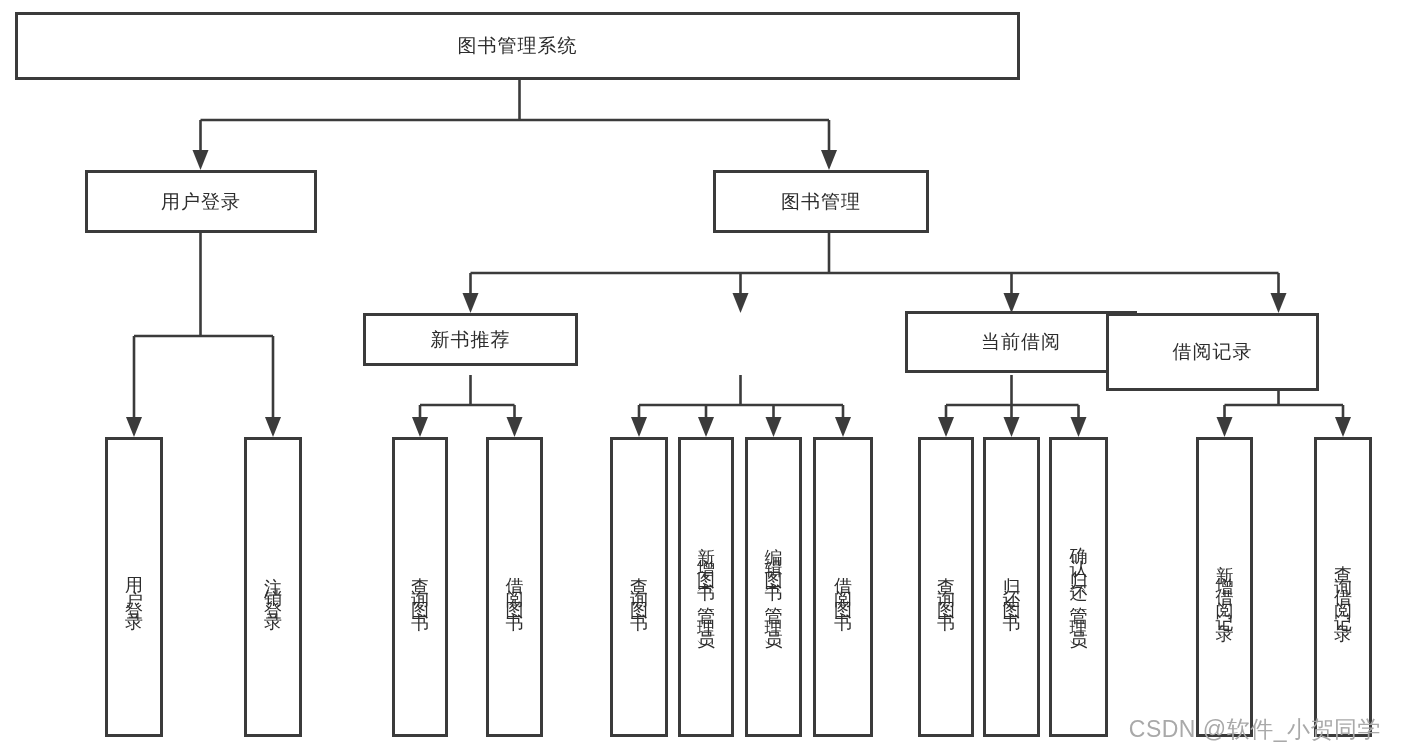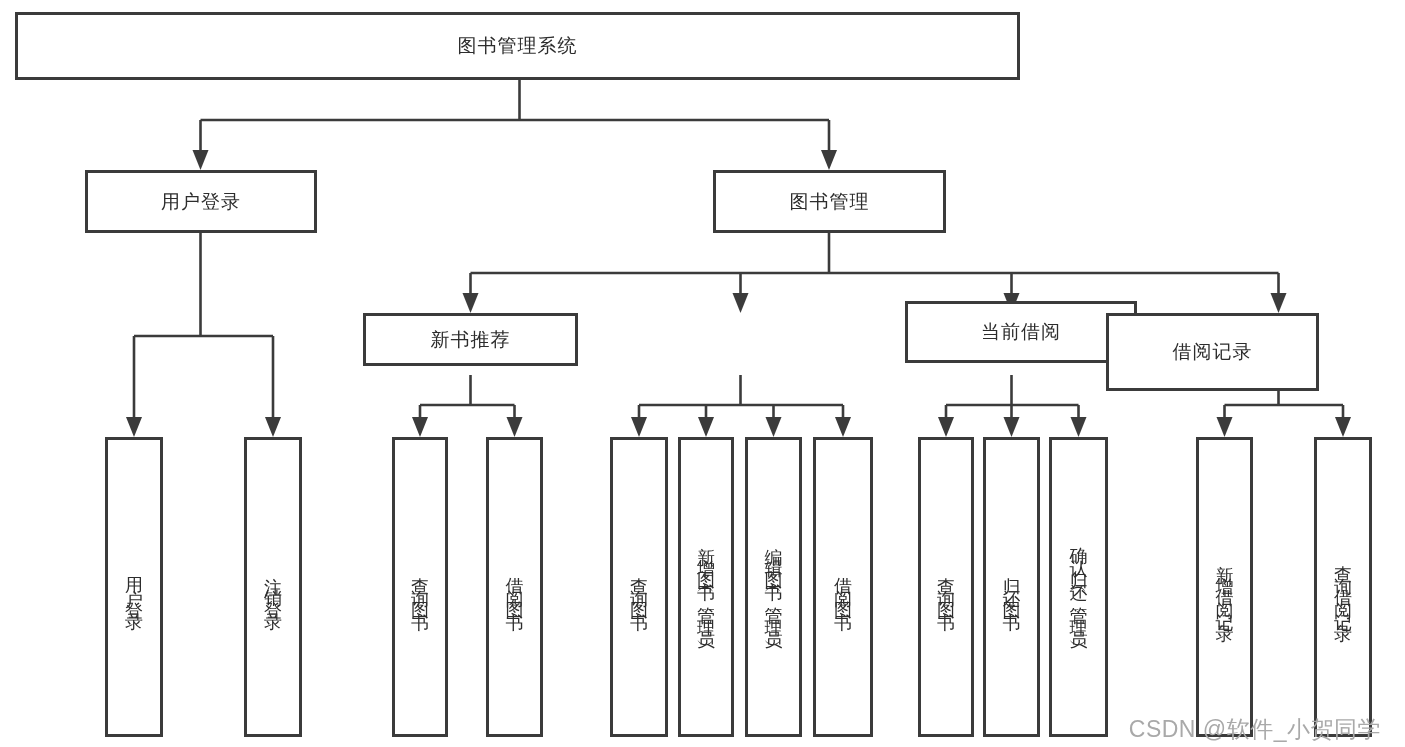--- a/index.html
+++ b/index.html
@@ -88,28 +88,28 @@
       <polygon points="1335,417 1351,417 1343,437" fill="#3b3b3b"></polygon>
     </svg>
 
   <div class="box" style="left:15px;top:12px;width:1005px;height:68px">
     <span>图书管理系统</span>
   </div>
 
   <div class="box" style="left:85px;top:170px;width:232px;height:63px">
     <span>用户登录</span>
   </div>
-  <div class="box" style="left:713px;top:170px;width:233px;height:63px">
+  <div class="box" style="left:713px;top:170px;width:216px;height:63px">
     <span>图书管理</span>
   </div>
 
   <div class="box" style="left:363px;top:313px;width:215px;height:53px">
     <span>新书推荐</span>
   </div>
-  <div class="box" style="left:905px;top:301px;width:232px;height:62px">
+  <div class="box" style="left:905px;top:311px;width:232px;height:62px">
     <span>当前借阅</span>
   </div>
   <div class="box" style="left:1106px;top:313px;width:213px;height:78px">
     <span>借阅记录</span>
   </div>
 
   <div class="box vbox" style="left:105px;top:437px;width:58px;height:300px">
     <span>用户登录</span>
   </div>
   <div class="box vbox" style="left:244px;top:437px;width:58px;height:300px">

